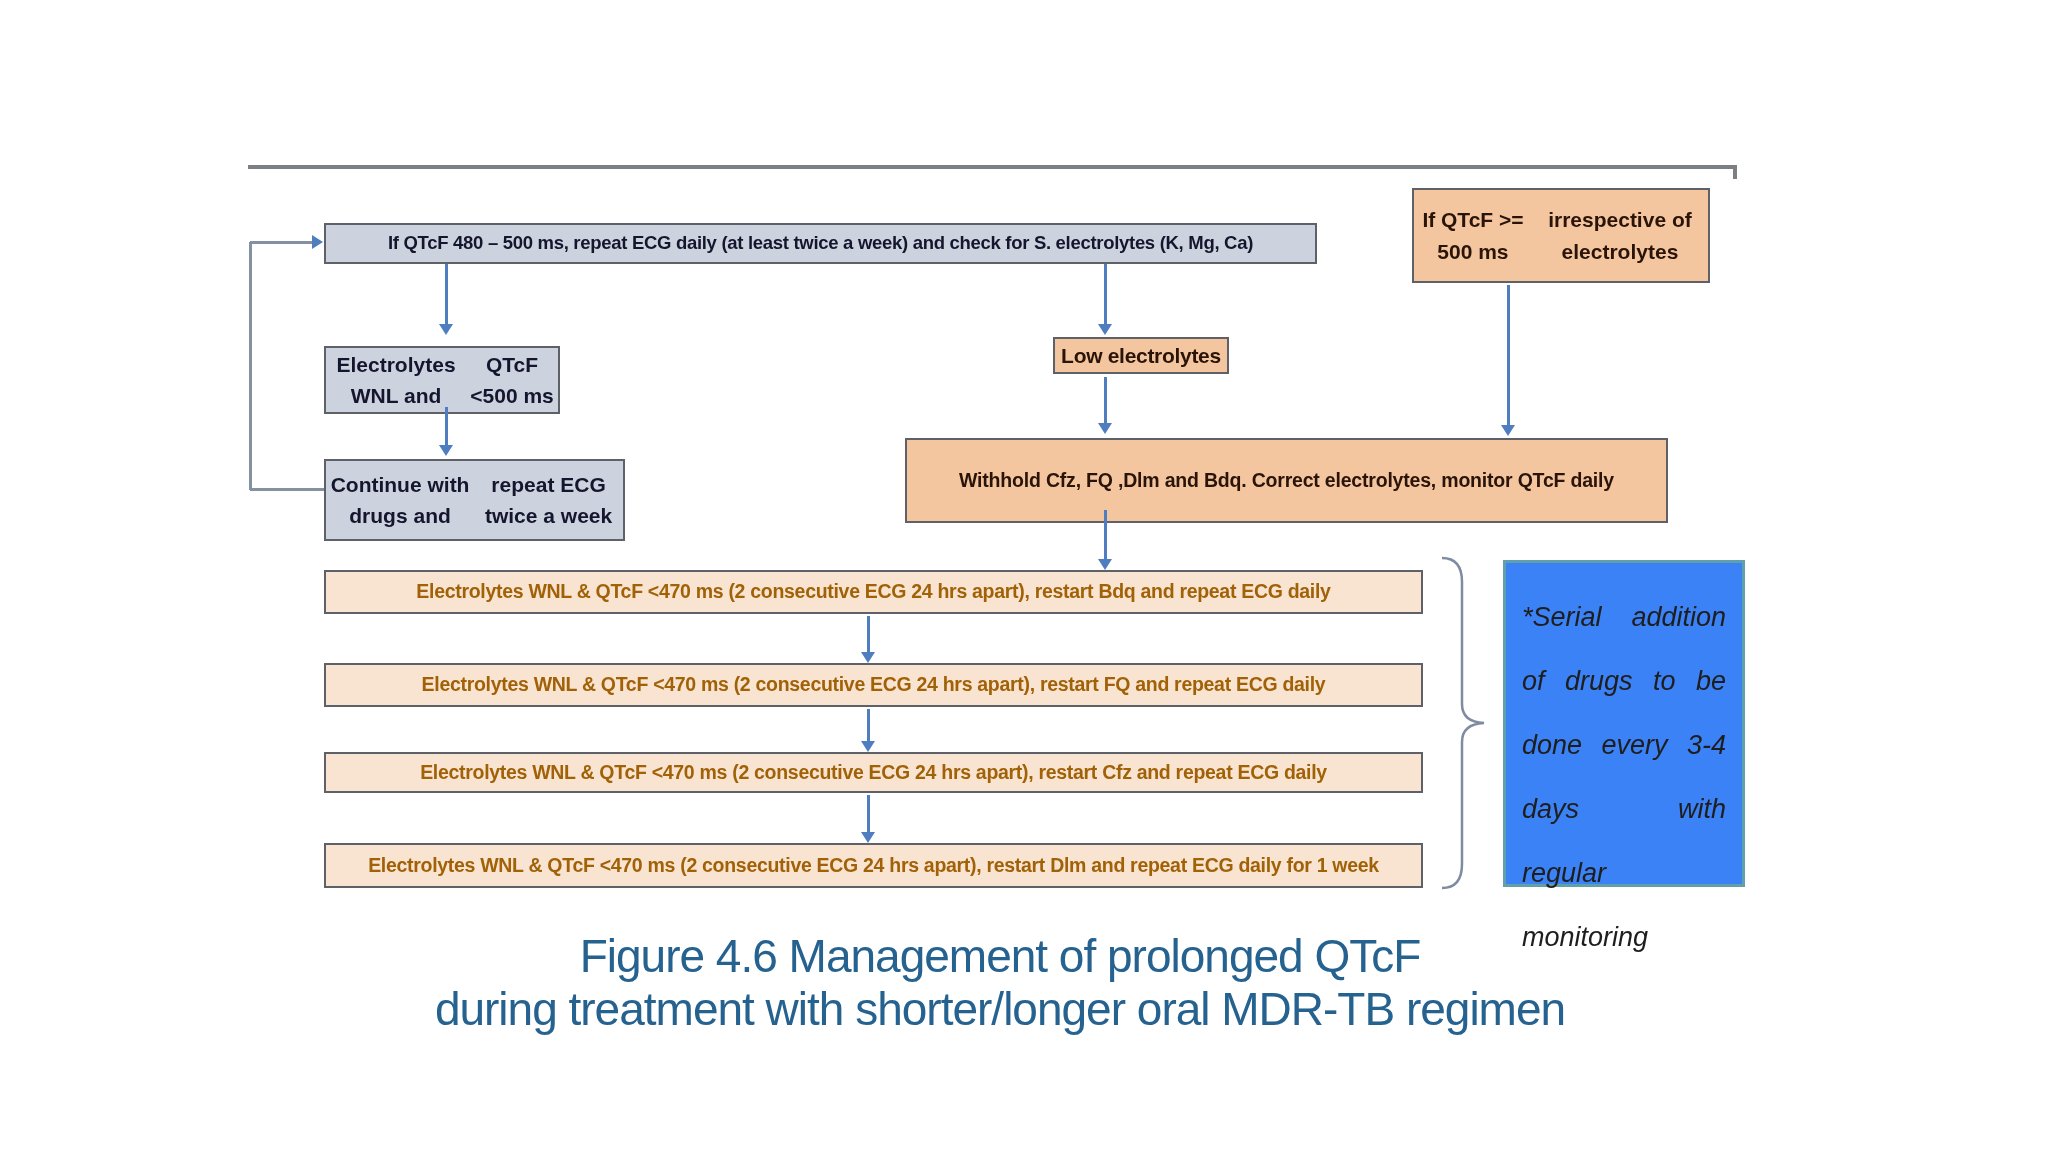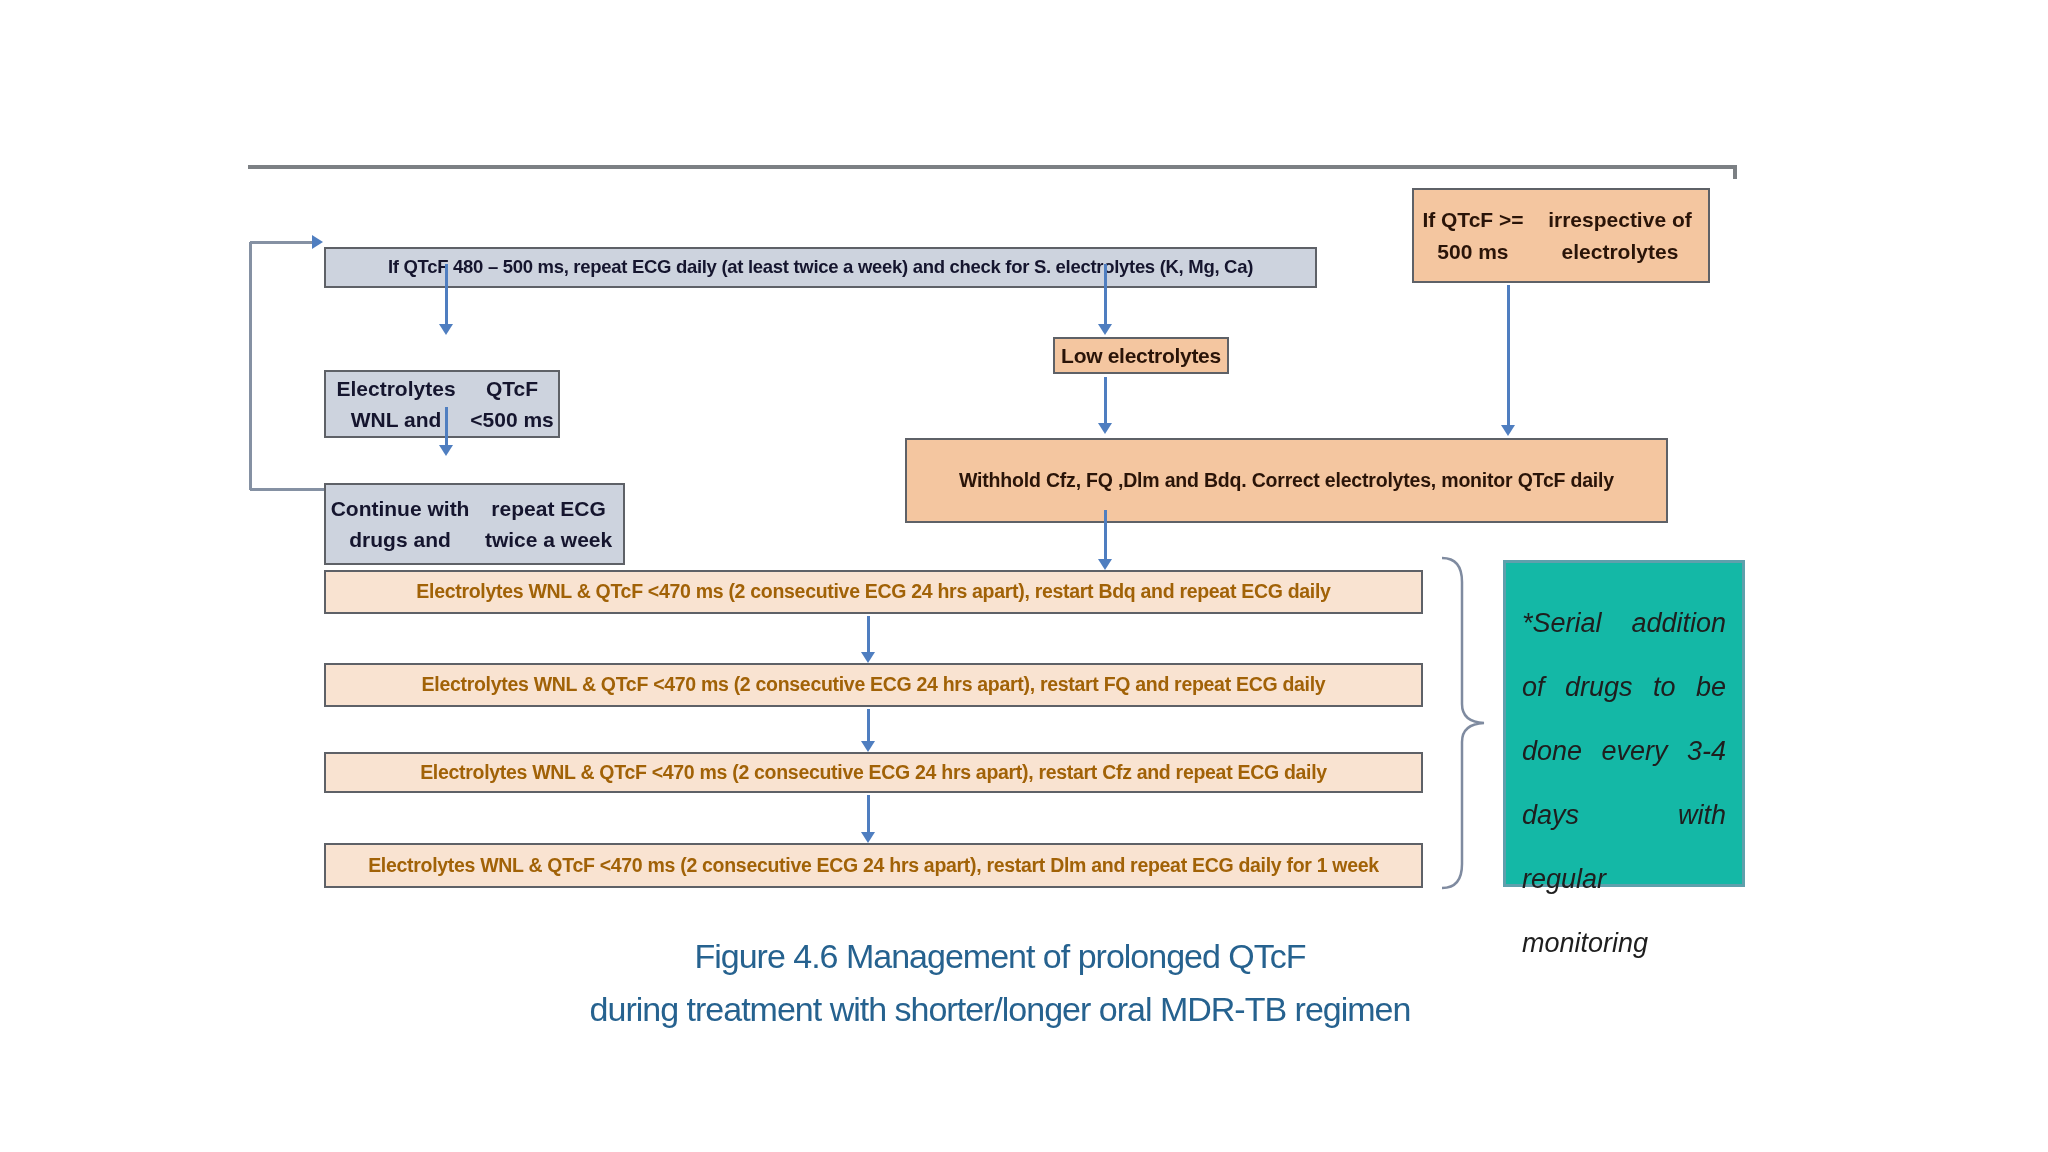--- a/index.html
+++ b/index.html
@@ -5,47 +5,47 @@
   html,body{margin:0;padding:0;background:#ffffff;}
   #canvas{
     position:relative;width:2048px;height:1152px;background:#ffffff;overflow:hidden;
     font-family:"Liberation Sans",sans-serif;
   }
   .box{
     position:absolute;box-sizing:border-box;border:2px solid #5e6167;
     display:flex;flex-direction:row;align-items:center;justify-content:center;
     text-align:center;font-weight:bold;line-height:1.5;
   }
-  .fill-grey{background:#cdd3de;color:#15152e;margin-top:24px;}
+  .fill-grey{background:#cdd3de;color:#15152e;}
   .fill-peach{background:#f4c6a0;color:#2a1408;}
   .fill-light{background:#f9e3d1;color:#a16207;}
   .single{font-size:19.5px;letter-spacing:-0.3px;line-height:1.1;}
   .shaft{position:absolute;width:3px;background:#4f7ec0;}
   .head-down{
     position:absolute;width:0;height:0;
     border-left:7px solid transparent;border-right:7px solid transparent;
     border-top:11px solid #4f7ec0;
   }
   .head-right{
     position:absolute;width:0;height:0;
     border-top:7px solid transparent;border-bottom:7px solid transparent;
     border-left:11px solid #4f7ec0;
   }
   .fb-line{position:absolute;background:#8591a3;}
   .rule{position:absolute;background:#7c8084;}
   .note{
     position:absolute;left:1503px;top:560px;width:242px;height:327px;box-sizing:border-box;
-    border:3px solid #5fa0ac;background:#14b8a6;color:#1e1e1e;
-    font-style:italic;font-size:27px;line-height:64px;padding:28px 16px 0 16px;
+    border:3px solid #5fa0ac;background:#3b82f6;color:#1e1e1e;
+    font-style:italic;font-size:27px;line-height:64px;padding:22px 16px 0 16px;
   }
   .note .jline{text-align:justify;text-align-last:justify;}
   .note .jline-last{text-align:left;}
   .caption{
     position:absolute;left:0;top:930px;width:2000px;text-align:center;
-    color:#26628f;font-size:34px;letter-spacing:-1px;line-height:53px;font-weight:400;
+    color:#26628f;font-size:46px;letter-spacing:-1px;line-height:53px;font-weight:400;
   }
   .brace{position:absolute;left:1432px;top:556px;}
 </style>
 </head>
 <body>
 
 <div id="canvas">
 
   <div class="rule" style="left:248px;top:165px;width:1489px;height:4px;"></div>
   <div class="rule" style="left:1733px;top:165px;width:4px;height:14px;"></div>

